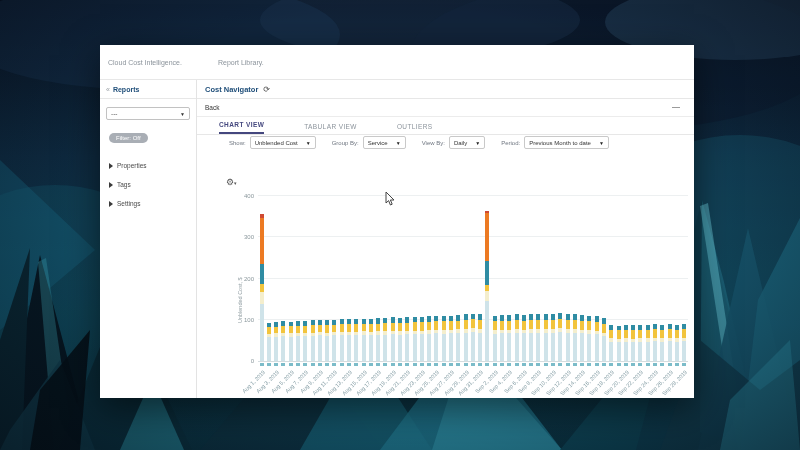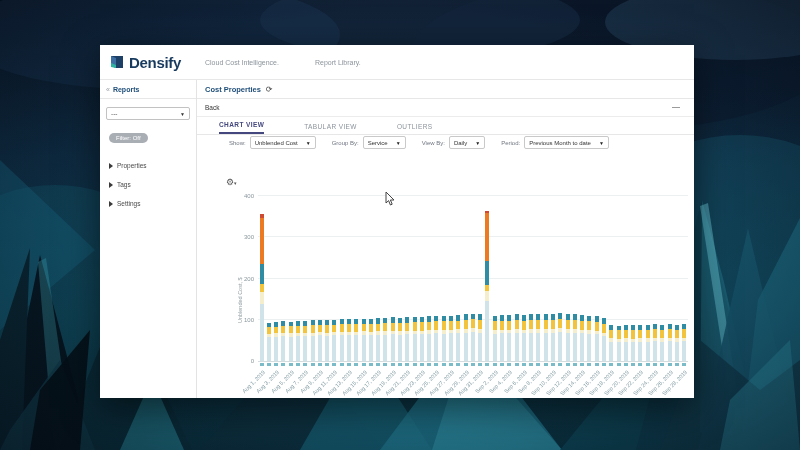--- a/index.html
+++ b/index.html
@@ -104,28 +104,20 @@
   <polygon points="698,450 748,228 800,450" fill="#17546a" opacity="0.92"></polygon>
   <polygon points="758,300 800,218 800,450 740,450" fill="#1b637a" opacity="0.85"></polygon>
   <polygon points="700,340 760,390 800,360 800,450 660,450" fill="#123c4d" opacity="0.85"></polygon>
   <polygon points="730,400 790,340 800,450 720,450" fill="#2e93a8" opacity="0.45"></polygon>
 </svg>
 <div class="vignette"></div>
 
 <div class="window">
 
   <div class="app-header">
-    <div class="logo-wrap">
-      <svg width="16" height="16" viewBox="0 0 16 16">
-        <polygon points="2,2 14,2 14,14 6,14" fill="#1d4066"></polygon>
-        <polygon points="2,2 7,4 7,14 2,12" fill="#3d6fa3"></polygon>
-        <polygon points="2,9 7,11 7,14 2,13" fill="#2db3a0"></polygon>
-      </svg>
-      <span class="logo-text">Densify</span>
-    </div>
     <div class="top-nav">
       <span class="top-nav-item">Cloud Cost Intelligence.</span>
       <span class="top-nav-item">Report Library.</span>
     </div>
   </div>
 
   <div class="sidebar">
     <div class="sidebar-title-row">
       <span class="collapse-glyph">«</span>
       <span class="sidebar-title">Reports</span>
@@ -146,21 +138,21 @@
       </div>
       <div class="side-item">
         <span class="tri"></span>
         <span class="side-item-label">Settings</span>
       </div>
     </div>
   </div>
 
   <div class="main">
     <div class="title-row">
-      <span class="main-title">Cost Properties</span>
+      <span class="main-title">Cost Navigator</span>
       <span class="refresh-glyph">⟳</span>
     </div>
     <div class="back-row">
       <span class="back-label">Back</span>
       <span class="dash-btn">—</span>
     </div>
     <div class="tabs-row">
       <span class="tab active">CHART VIEW</span>
       <span class="tab">TABULAR VIEW</span>
       <span class="tab">OUTLIERS</span>

